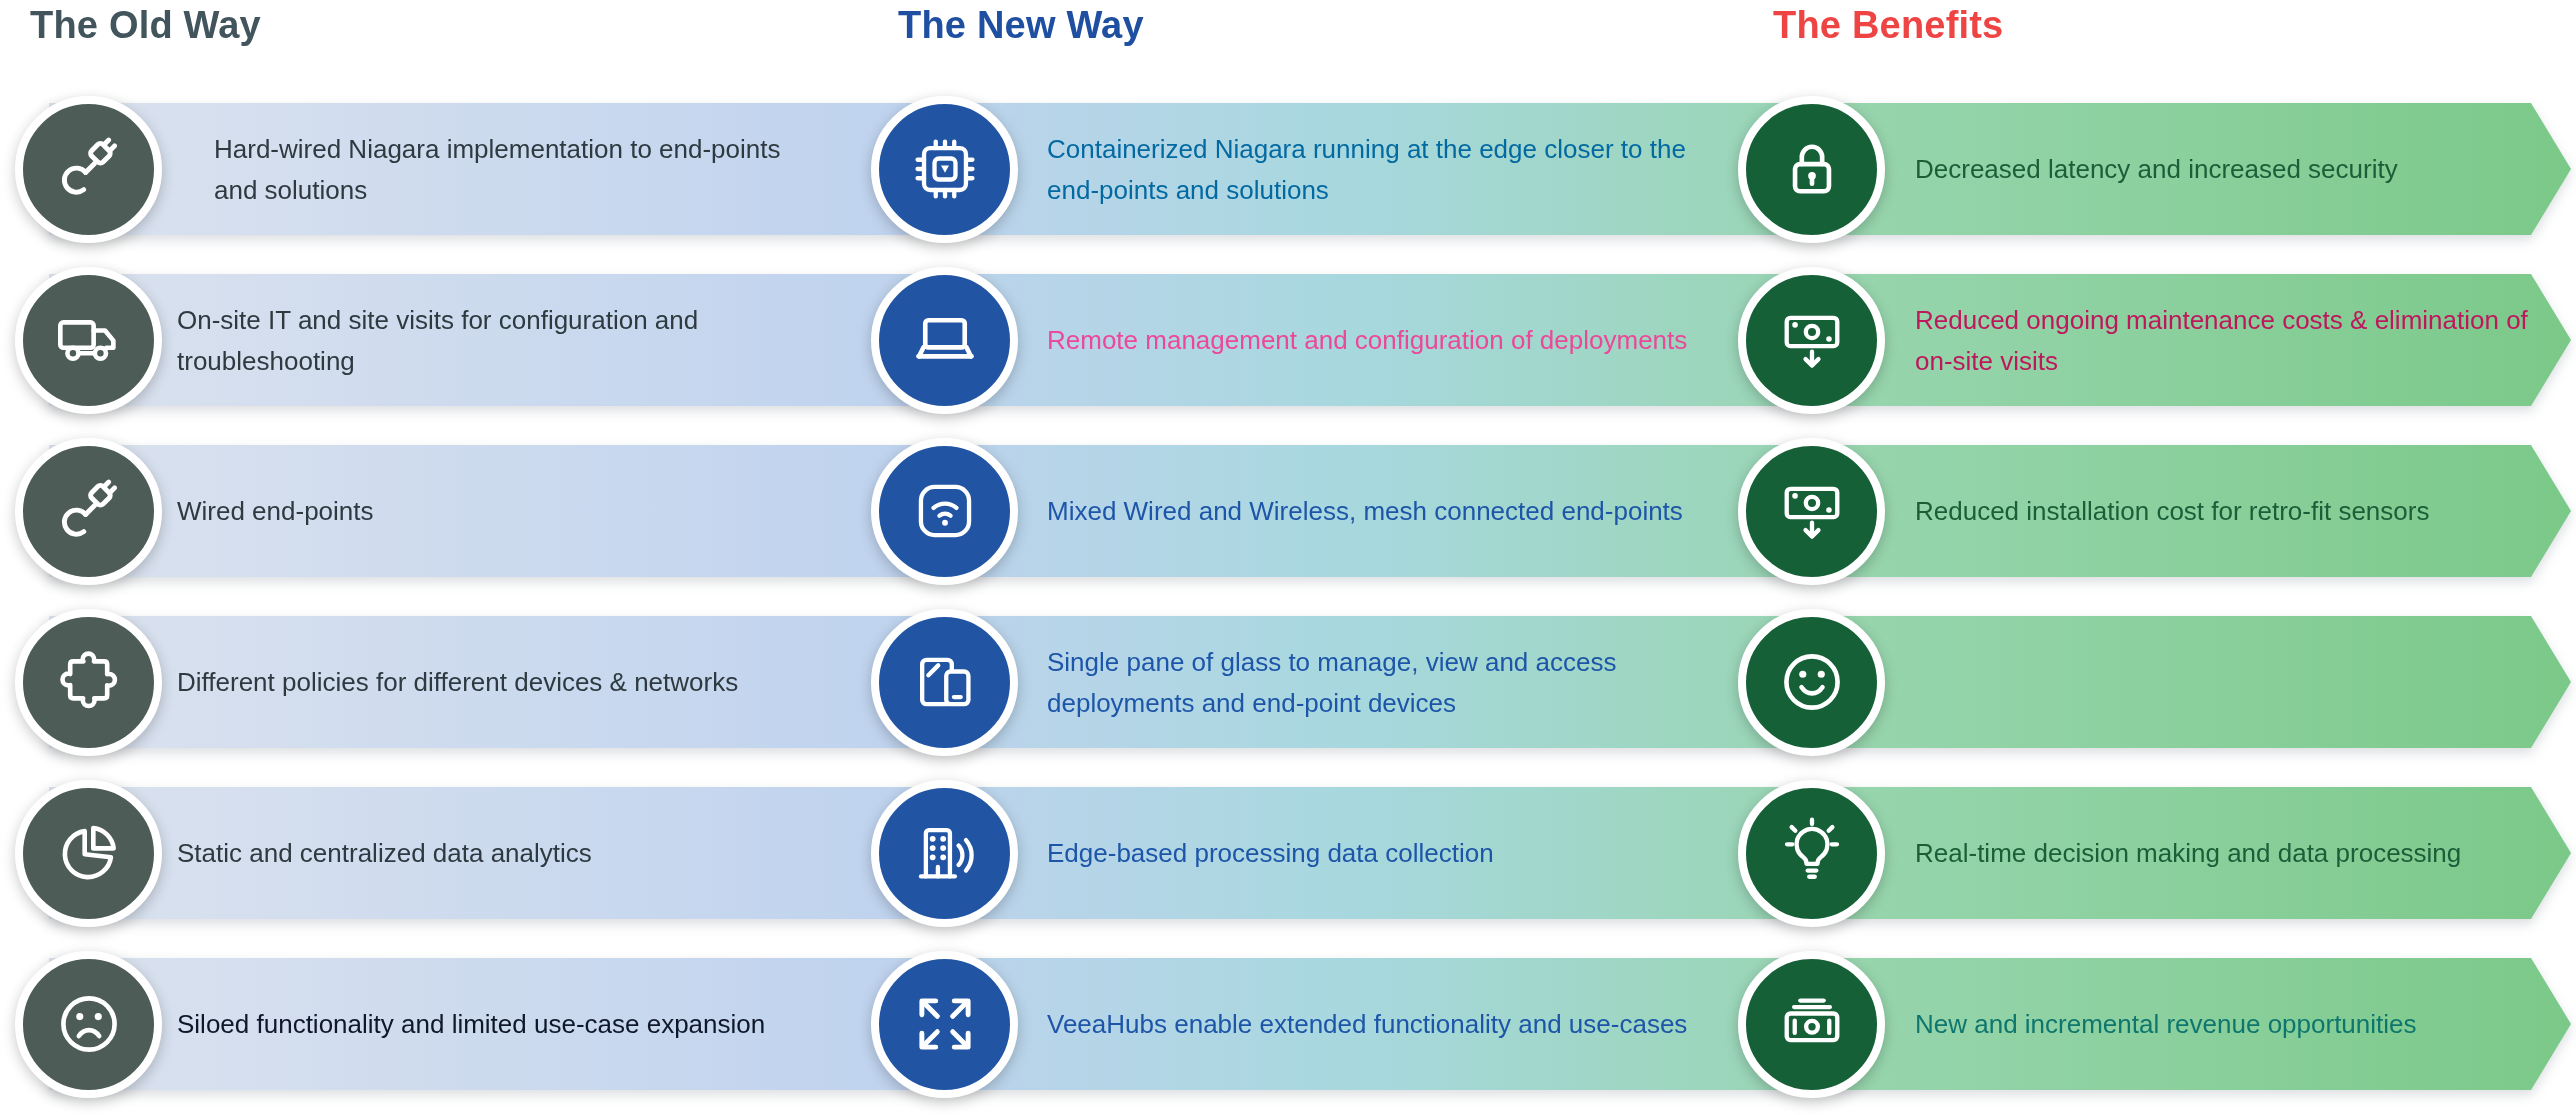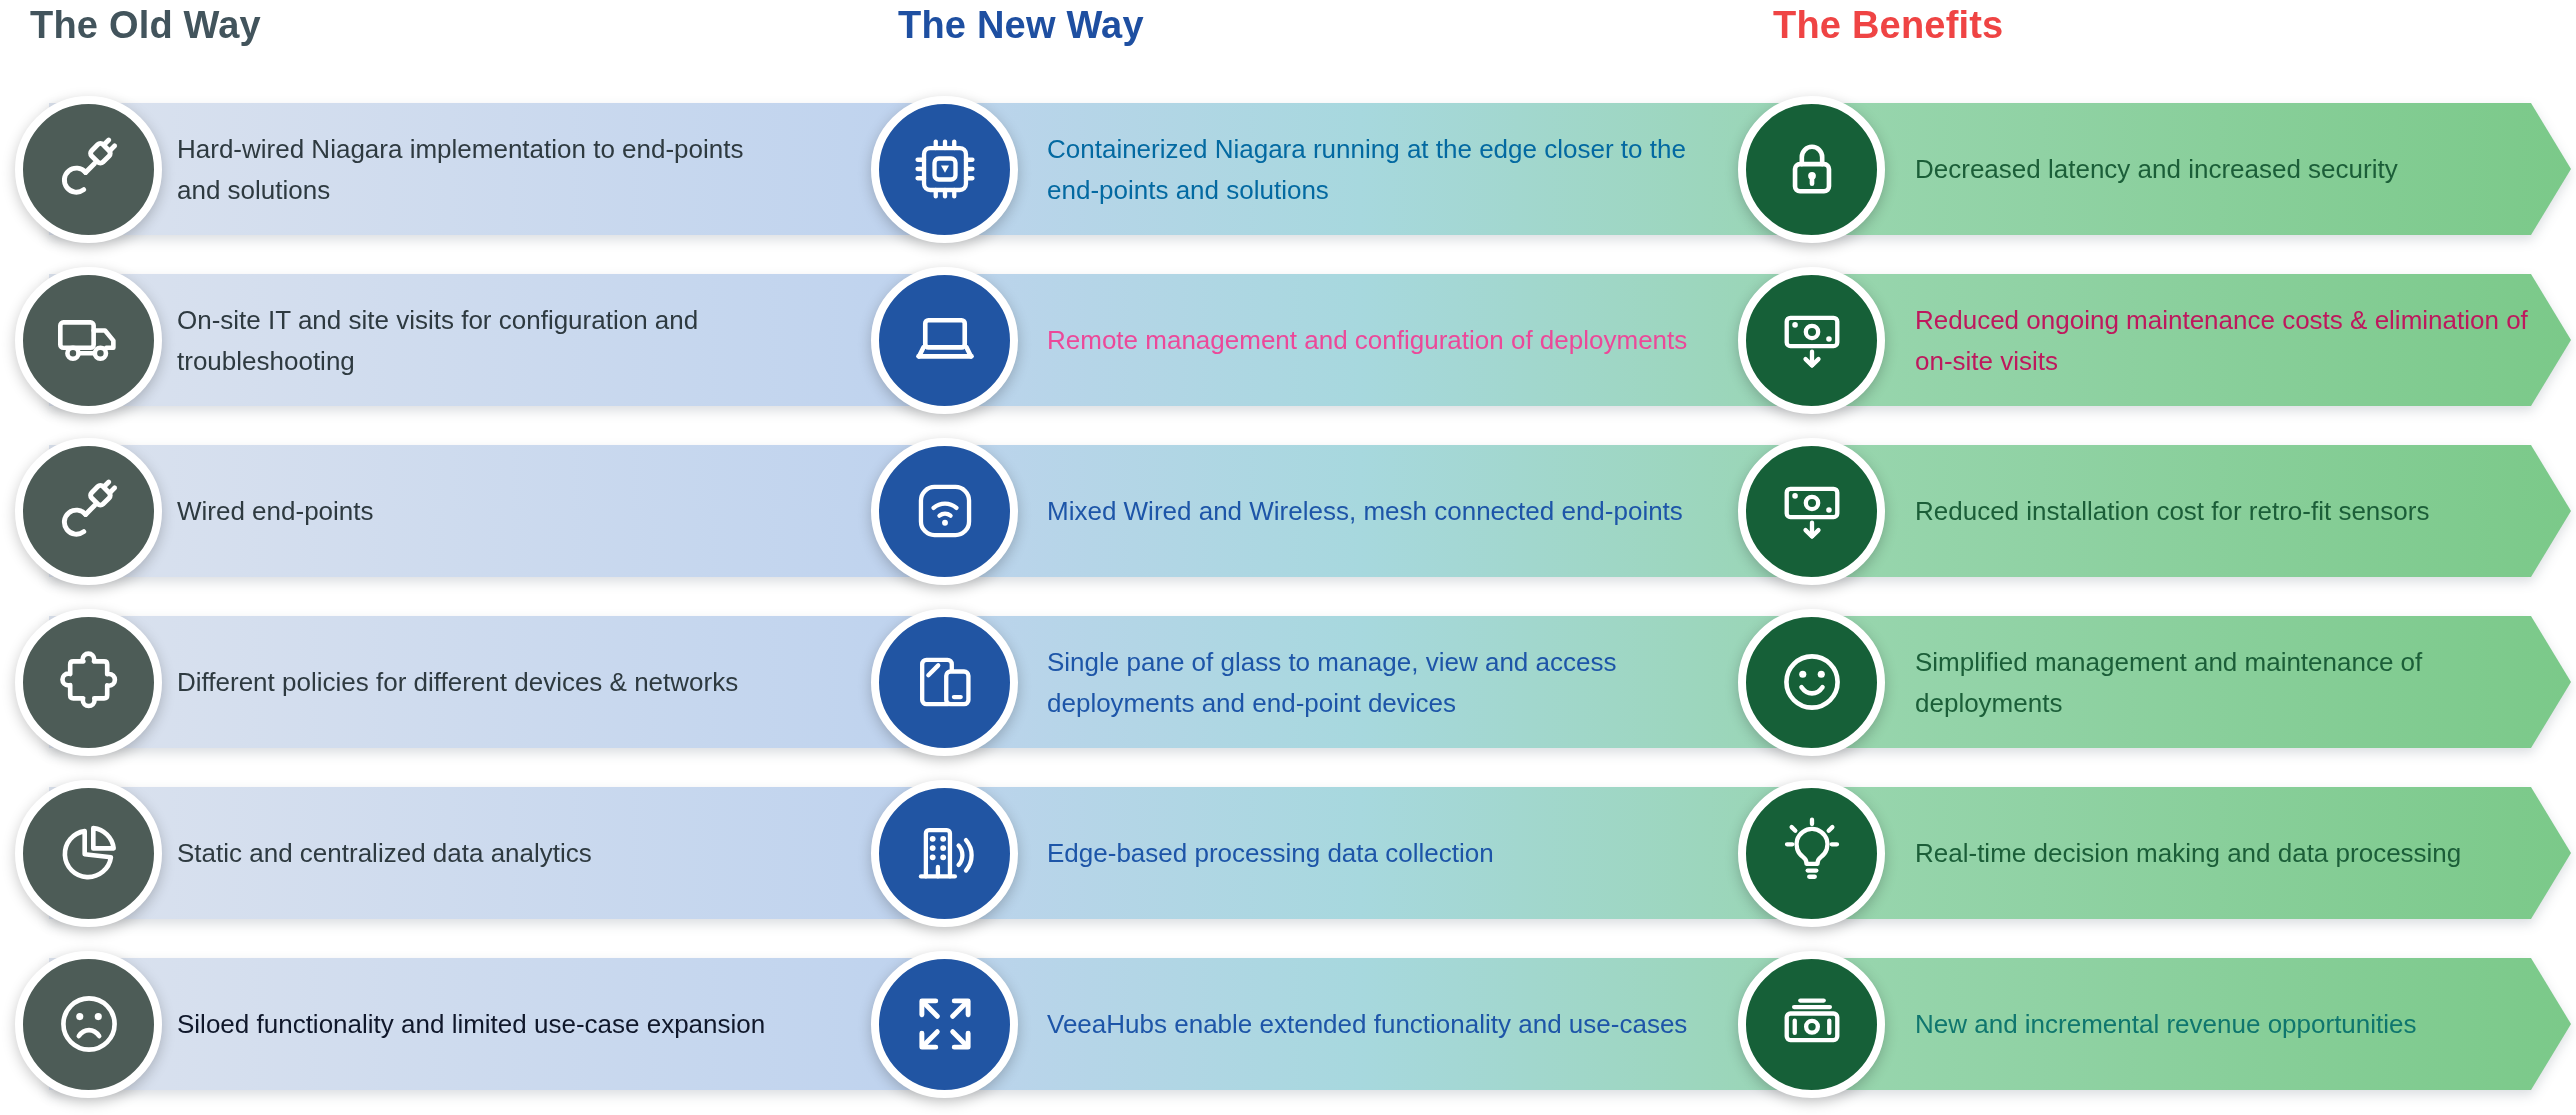--- a/index.html
+++ b/index.html
@@ -60,21 +60,21 @@
               <g fill="none" stroke="#fff" stroke-width="1.6" stroke-linecap="round" stroke-linejoin="round">
                 <path d="M10.9 13.1a3.9 3.9 0 1 0-.6 5.6"></path>
                 <path d="M10.9 13.1l2.9-2.9"></path>
                 <rect x="13.1" y="4.3" width="5.2" height="5.2" rx="1.2" transform="rotate(45 15.7 6.9)"></rect>
                 <path d="M17 4l1.4-1.4"></path>
                 <path d="M18.9 5.9l1.4-1.4"></path>
               </g>
             </svg>
           </span>
     </div>
-    <p class="celltext old" style="color: rgb(46, 58, 64);">Hard-wired Niagara implementation to end-points and solutions</p>
+    <p class="celltext old" style="color: rgb(46, 58, 64); margin-left: 37px;">Hard-wired Niagara implementation to end-points and solutions</p>
     <div class="circle new" style="background: rgb(33, 85, 163); --bg: #2155a3;">
       <span class="icon">
             <svg viewBox="0 0 24 24">
               <g fill="none" stroke="#fff" stroke-width="1.4" stroke-linecap="round" stroke-linejoin="round">
                 <rect x="5.2" y="5.2" width="13.6" height="13.6" rx="2"></rect>
                 <rect x="8.6" y="8.6" width="6.8" height="6.8" rx="1.4"></rect>
                 <path d="M9 5.2V3.1M12 5.2V3.1M15 5.2V3.1M9 20.9v-2.1M12 20.9v-2.1M15 20.9v-2.1M5.2 9H3.1M5.2 12H3.1M5.2 15H3.1M20.9 9h-2.1M20.9 12h-2.1M20.9 15h-2.1"></path>
                 <path d="M10.7 10.9h2.6L12 13.2z" fill="#fff" stroke="none"></path>
               </g>
             </svg>
@@ -216,21 +216,20 @@
             <svg viewBox="0 0 24 24">
               <g fill="none" stroke="#fff" stroke-width="1.5" stroke-linecap="round">
                 <circle cx="12" cy="12" r="8.3"></circle>
                 <path d="M8.6 13.7c.9 1.3 2.1 2 3.4 2s2.5-.7 3.4-2"></path>
                 <path d="M9 9.5h.01" stroke-width="2.3"></path>
                 <path d="M15 9.5h.01" stroke-width="2.3"></path>
               </g>
             </svg>
           </span>
     </div>
-    <p class="celltext benefits" style="color: rgb(27, 94, 56);">Simplified management and maintenance of deployments</p>
   </div>
       <div class="row">
     <div class="bandwrap">
       <div class="band" style="background: linear-gradient(90deg, rgb(219, 226, 238) 0%, rgb(191, 211, 238) 34%, rgb(167, 216, 222) 52%, rgb(151, 213, 173) 72%, rgb(123, 201, 137) 100%);"></div>
     </div>
     <div class="circle old" style="background: rgb(77, 92, 87); --bg: #4d5c57;">
       <span class="icon">
             <svg viewBox="0 0 24 24">
               <g fill="none" stroke="#fff" stroke-width="1.5" stroke-linejoin="round">
                 <path d="M19.1 13.4A7.5 7.5 0 1 1 10.6 4.9v7.5z"></path>

